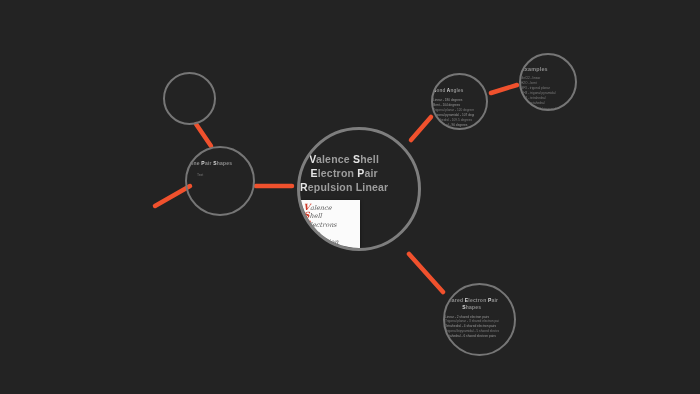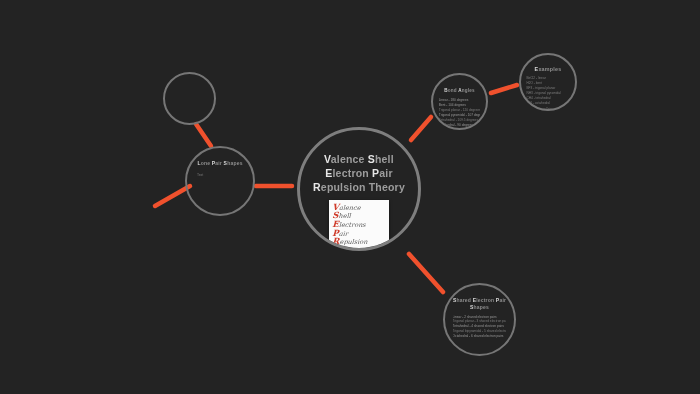--- a/index.html
+++ b/index.html
@@ -34,21 +34,21 @@
   }
 
   
   .node {
     position: absolute;
     border-radius: 50%;
     border: 2px solid #767676;
     background: transparent;
     display: flex;
     flex-direction: column;
-    align-items: center;
+    align-items: flex-start;
     justify-content: center;
     text-align: center;
     overflow: hidden;
   }
 
   .node-title {
     color: #8e8e8e;
     font-weight: bold;
     letter-spacing: 0.2px;
     line-height: 1.25;
@@ -263,21 +263,21 @@
       <div class="body-line accent">Tetrahedral - 4 shared electron pairs</div>
       <div class="body-line">Trigonal bipyramidal - 5 shared electron pairs</div>
       <div class="body-line accent">Octahedral - 6 shared electron pairs</div>
     </div>
   </div>
 
   <div class="node" id="node-central">
     <div class="node-title">
       <span class="hl">V</span><span>alence </span><span class="hl">S</span><span>hell</span><br>
       <span class="hl">E</span><span>lectron </span><span class="hl">P</span><span>air</span><br>
-      <span class="hl">R</span><span>epulsion Theory</span>
+      <span class="hl">R</span><span>epulsion Linear</span>
     </div>
 
     <div class="note-card">
       <div class="note-line">
         <span class="ini">V</span><span>alence</span>
       </div>
       <div class="note-line">
         <span class="ini">S</span><span>hell</span>
       </div>
       <div class="note-line">

